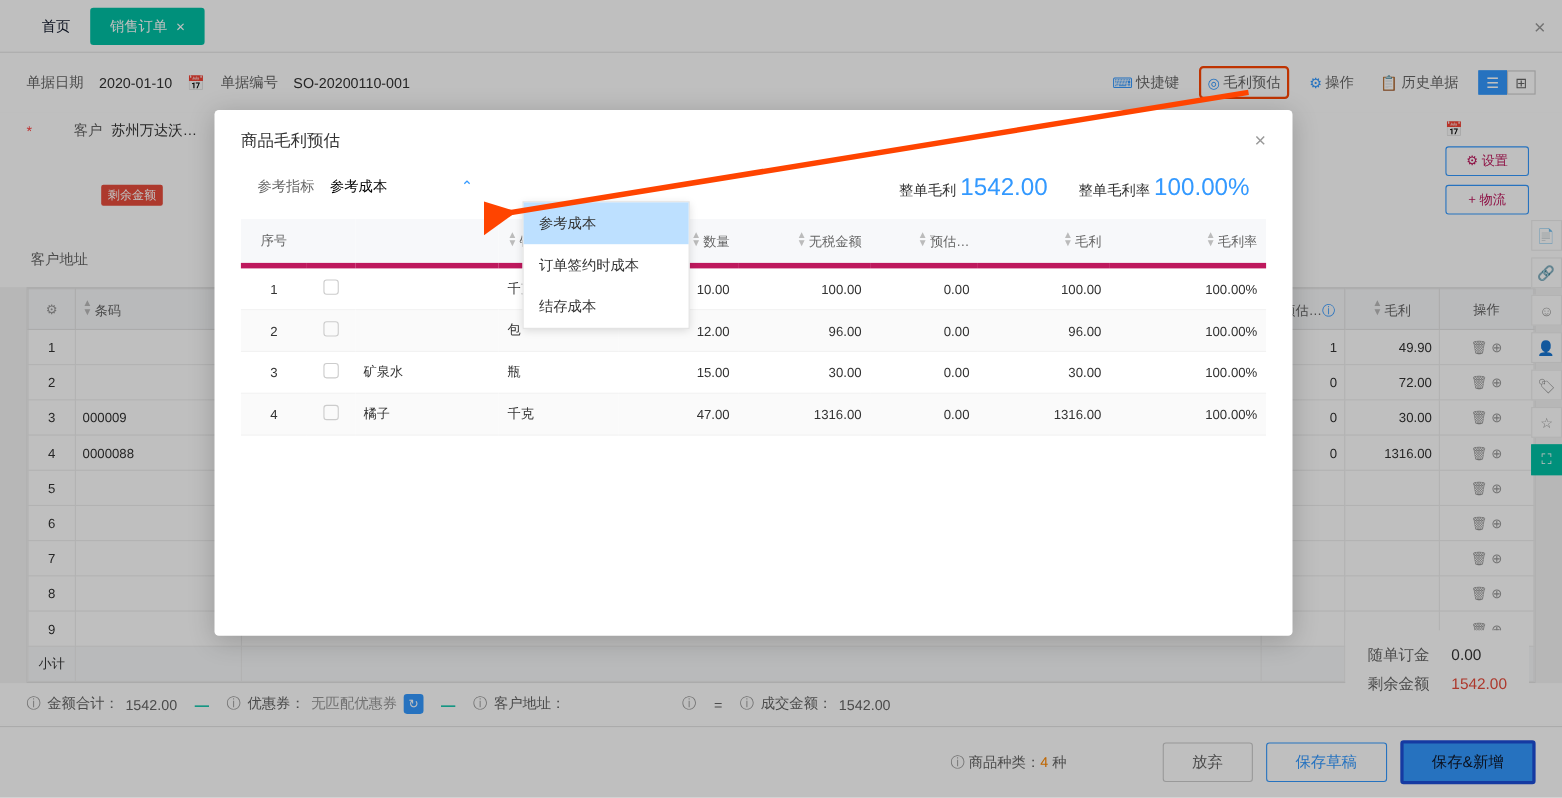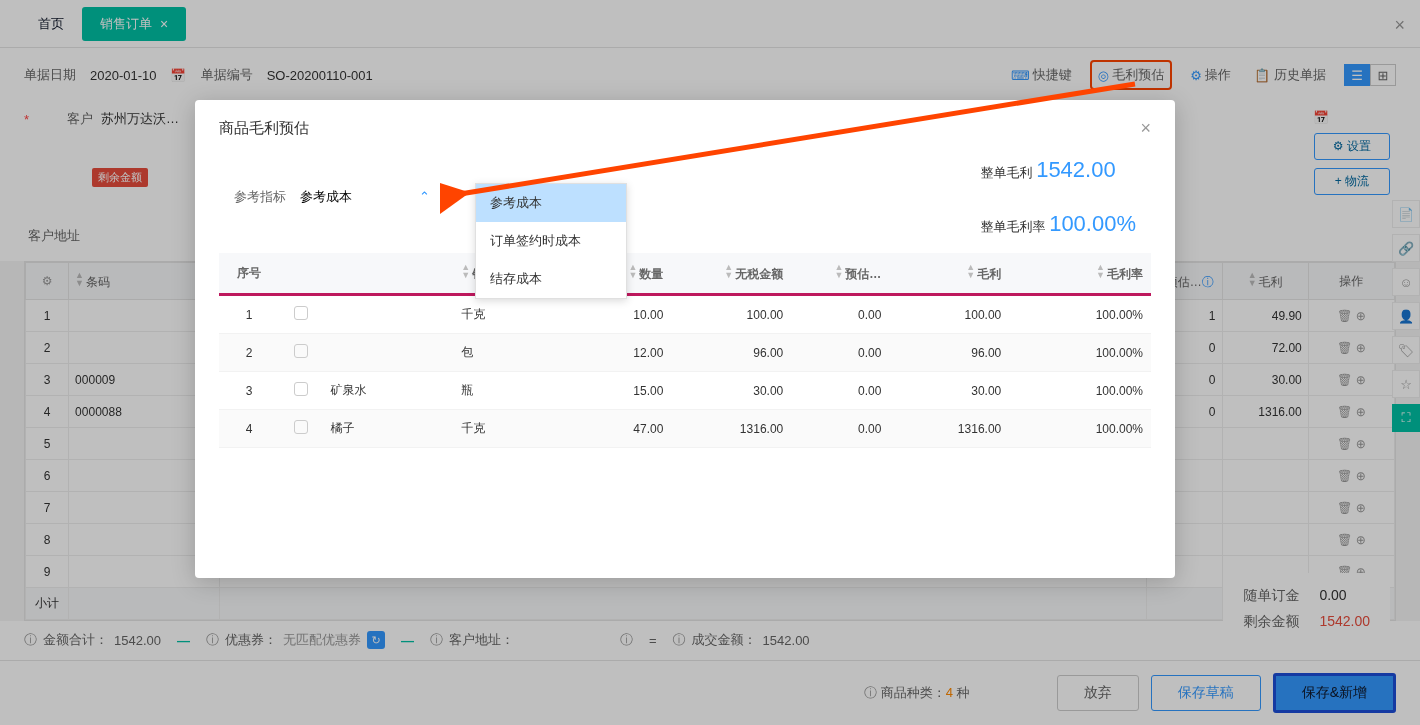--- a/index.html
+++ b/index.html
@@ -26,21 +26,21 @@
 
 
 .form-area { background: #fff; padding: 8px 24px 16px; display: flex; gap: 20px; flex-wrap: wrap; }
 .form-row { display: flex; align-items: center; gap: 8px; }
 .required { color: #f44; }
 .form-label { color: #666; width: 56px; text-align: right; }
 .badge-red { background: #e74c3c; color: #fff; font-size: 11px; padding: 2px 6px; border-radius: 2px; }
 
 
 .right-btns { position: absolute; right: 30px; top: 110px; display: flex; flex-direction: column; gap: 8px; }
-.outline-btn { border: 1px solid #3399ff; color: #0369a1; background: #fff; padding: 4px 14px; border-radius: 3px; cursor: pointer; font-size: 12px; }
+.outline-btn { border: 1px solid #3399ff; color: #be185d; background: #fff; padding: 4px 14px; border-radius: 3px; cursor: pointer; font-size: 12px; }
 
 
 .main-table-wrap { background: #fff; margin: 0 24px; border: 1px solid #e5e5e5; }
 .main-table { width: 100%; border-collapse: collapse; }
 .main-table th { background: #f7f8fa; border: 1px solid #e5e5e5; padding: 8px 6px; font-weight: normal; color: #666; font-size: 12px; }
 .main-table td { border: 1px solid #eee; padding: 6px; text-align: center; height: 32px; font-size: 12px; }
 .gear { color: #999; }
 .sort-arrows { color: #bbb; font-size: 9px; margin-right: 2px; display:inline-block; line-height:8px; }
 .row-action { color: #999; cursor: pointer; }
 
@@ -79,31 +79,31 @@
 .modal { position: absolute; left:195px; top:100px; width:980px; height:478px; background:#fff; border-radius:4px; z-index:60; box-shadow: 0 4px 24px rgba(0,0,0,0.2); }
 .modal-header { display:flex; align-items:center; padding: 18px 24px; }
 .modal-title { font-size: 15px; font-weight: 500; }
 .modal-close { margin-left:auto; font-size:18px; color:#999; cursor:pointer; }
 
 .modal-controls { display:flex; align-items:center; padding: 0 39px 16px; gap: 10px; }
 .ref-label { color:#666; }
 .ref-select { position: relative; }
 .ref-input { border:none; border-bottom:1px solid transparent; padding:4px 30px 4px 4px; width: 140px; font-size:13px; }
 .ref-arrow { color:#3399ff; position:absolute; right:6px; top:4px; }
-.totals-modal { margin-left:auto; display:flex; gap:28px; align-items:baseline;flex-direction:column; }
+.totals-modal { margin-left:auto; display:flex; gap:28px; align-items:baseline; }
 .big-blue { color:#3399ff; font-size: 22px; font-weight:500; }
 
 
 .dropdown { position:absolute; top: 83px; left: 280px; width: 152px; background:#fff; border:1px solid #e0e0e0; box-shadow:0 2px 8px rgba(0,0,0,0.15); z-index:70; }
 .dd-item { padding: 10px 14px; cursor:pointer; font-size:13px; }
 .dd-item.selected { background:#bde0ff; color:#333; }
 
 
 .m-table { width: calc(100% - 48px); margin: 0 24px; border-collapse: collapse; }
-.m-table th { background:#f7f8fa; padding: 10px 8px; text-align: right; font-weight:bold; color:#666; border-bottom:3px solid #be185d; font-size:12px; }
+.m-table th { background:#f7f8fa; padding: 10px 8px; text-align: right; font-weight:normal; color:#666; border-bottom:5px solid #be185d; font-size:12px; }
 .m-table th.left { text-align:left; }
 .m-table th.center { text-align:center; }
 .m-table td { padding: 10px 8px; text-align:right; border-bottom:1px solid #f2f2f2; font-size:12px; }
 .m-table td.left { text-align:left; }
 .m-table td.center { text-align:center; }
 .m-table tr.striped td { background:#fafafa; }
 .chk { width:14px; height:14px; border:1px solid #ccc; border-radius:3px; display:inline-block; }
 
 
 .arrow-svg { position:absolute; z-index:80; pointer-events:none; }

